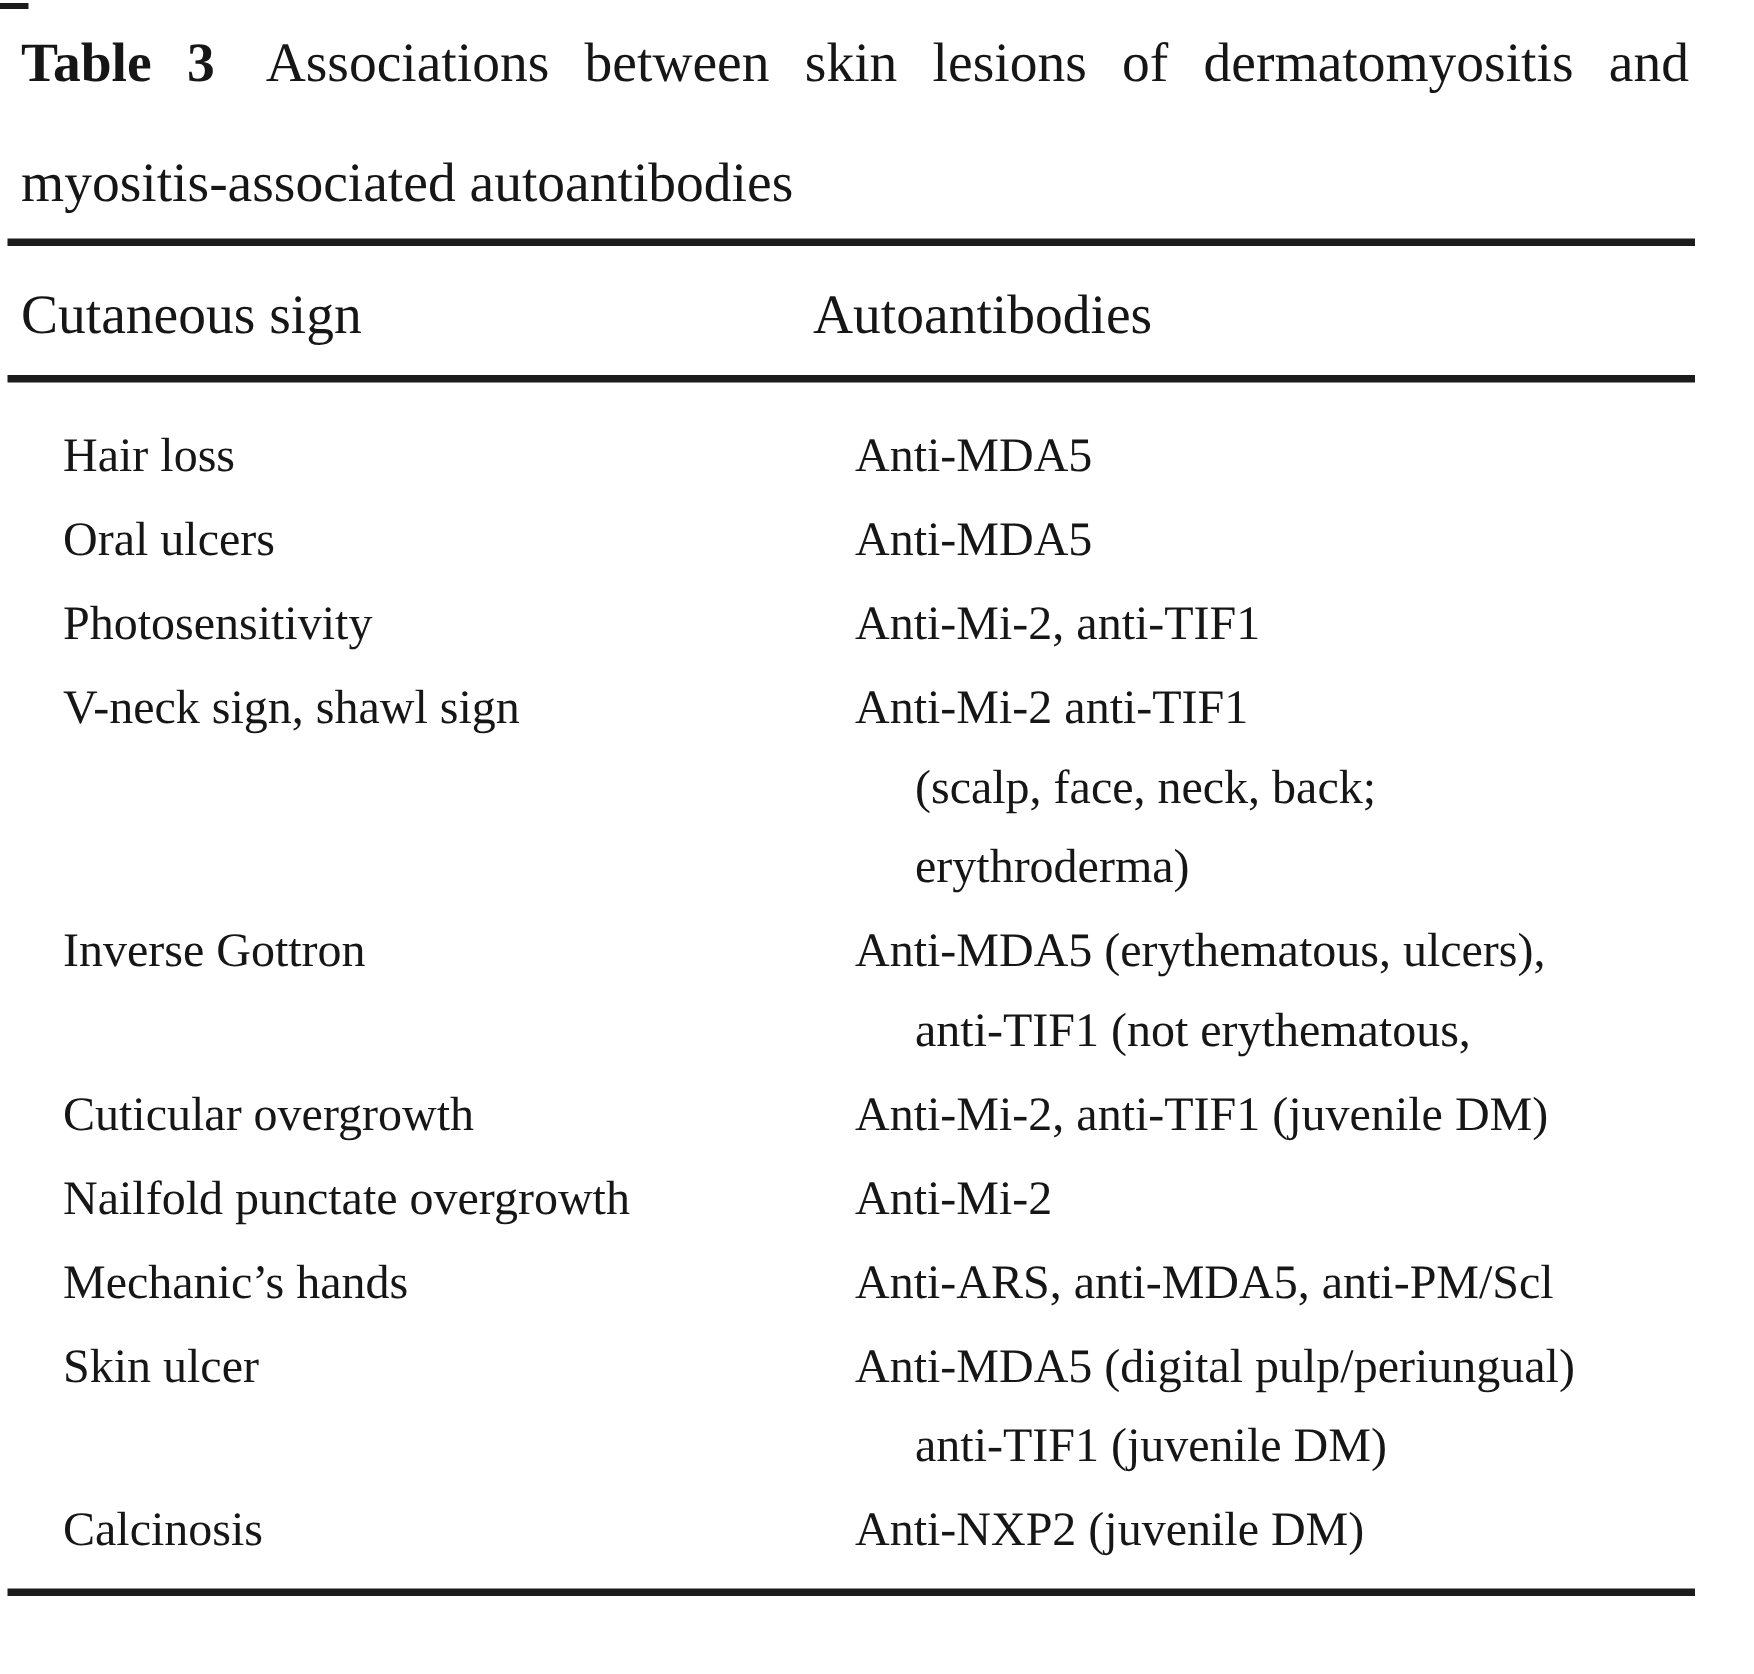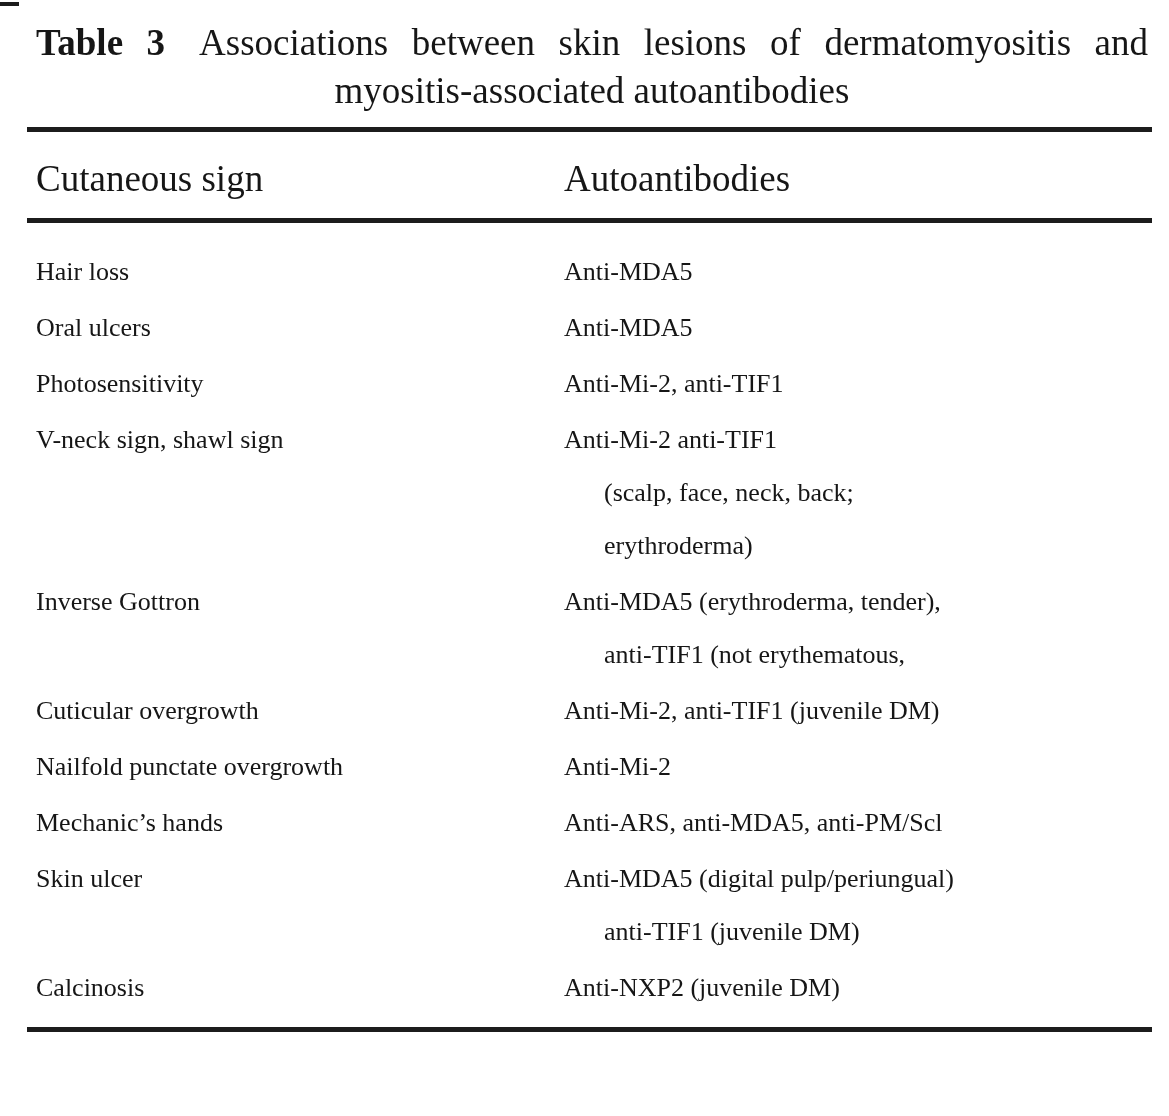--- a/index.html
+++ b/index.html
@@ -9,47 +9,47 @@
     color: #161616;
     font-family: "Liberation Serif", "DejaVu Serif", serif;
     position: relative;
     overflow: hidden;
   }
   .scan-artifact {
     position: absolute; left: 0; top: 2px;
     width: 19px; height: 4px; background: #1c1c1c;
   }
   .tbl {
-    position: absolute; left: 36px; top: 13px; width: 1112px;
+    position: absolute; left: 14px; top: 13px; width: 1112px;
   }
   .rule {
     height: 5px; background: #1c1c1c;
     margin-left: -9px; margin-right: -4px;
   }
   .caption {
     margin: 6px 0 12px 0;
     font-size: 37px; line-height: 48px;
   }
   .cap-line1 {
     text-align: justify;
     text-align-last: justify;
     text-justify: inter-word;
   }
   .cap-label { font-weight: bold; margin-right: 34px; }
-  .cap-line2 { text-align: center; }
+  .cap-line2 { text-align: left; margin-top: 32px; }
   .hdr {
     display: grid; grid-template-columns: 528px 1fr;
     padding: 24px 0 16px 0;
     font-size: 37px; line-height: 46px;
   }
   .tbody { padding: 22px 0 10px 0; }
   .row {
     display: grid; grid-template-columns: 528px 1fr;
     margin-bottom: 3px;
-    font-size: 26px; line-height: 53px;
+    font-size: 32px; line-height: 53px; margin-left: 28px;
   }
   .cell.sign { white-space: nowrap; }
   .ab-line { white-space: nowrap; }
   .ab-line.cont { padding-left: 40px; }
 </style>
 </head>
 <body>
 
 <div class="page-root">
   <div class="scan-artifact"></div>
@@ -99,21 +99,21 @@
     <div class="cell abs">
             <div class="ab-line">Anti-Mi-2 anti-TIF1</div>
             <div class="ab-line cont">(scalp, face, neck, back;</div>
             <div class="ab-line cont">erythroderma)</div>
           </div>
   </div>
 
   <div class="row">
     <div class="cell sign">Inverse Gottron</div>
     <div class="cell abs">
-            <div class="ab-line">Anti-MDA5 (erythroderma, tender),</div>
+            <div class="ab-line">Anti-MDA5 (erythematous, ulcers),</div>
             <div class="ab-line cont">anti-TIF1 (not erythematous,</div>
           </div>
   </div>
 
   <div class="row">
     <div class="cell sign">Cuticular overgrowth</div>
     <div class="cell abs">
             <div class="ab-line">Anti-Mi-2, anti-TIF1 (juvenile DM)</div>
           </div>
   </div>

